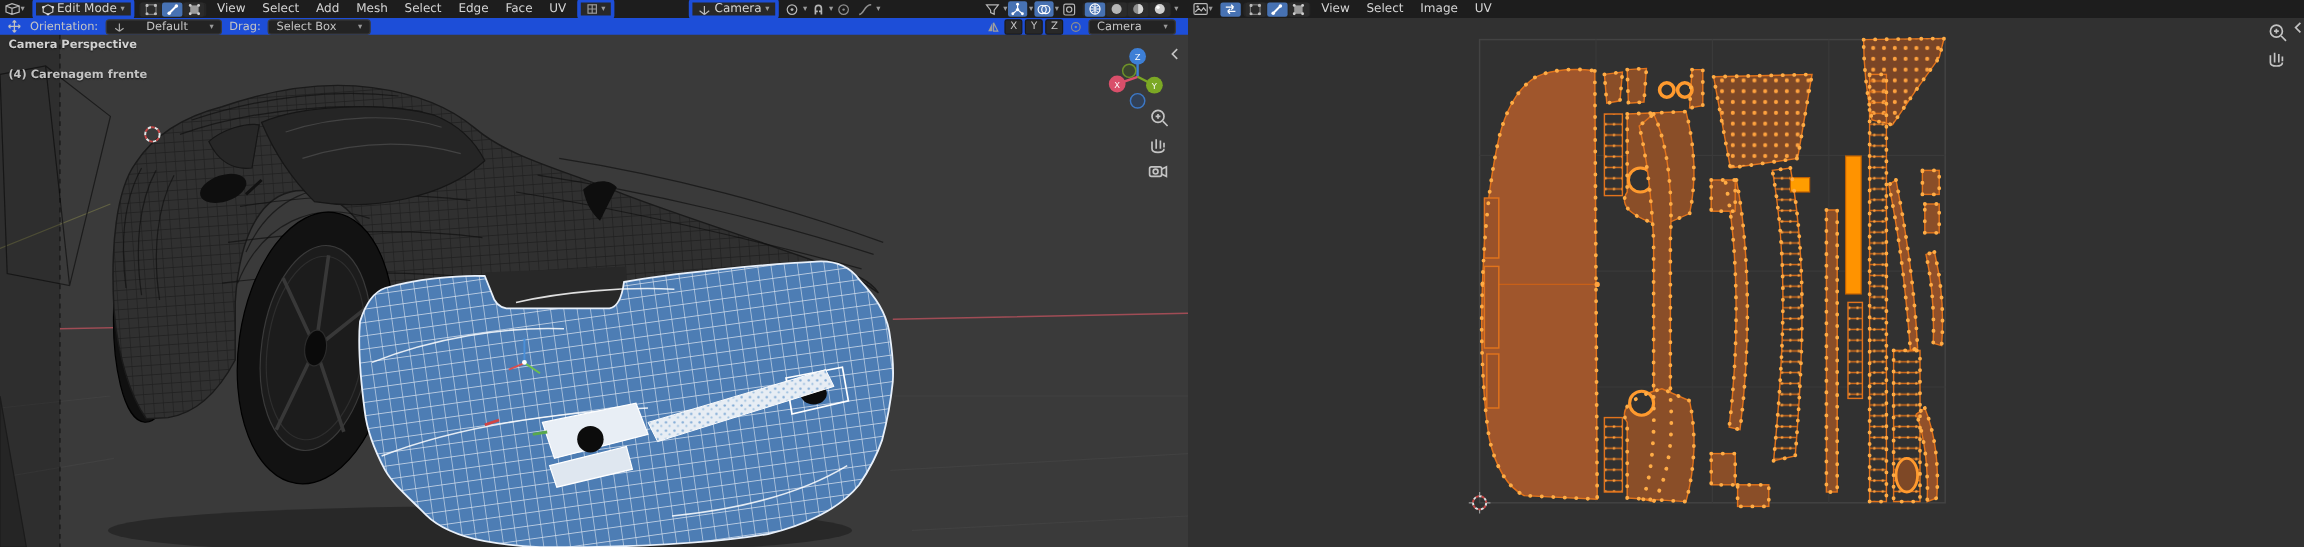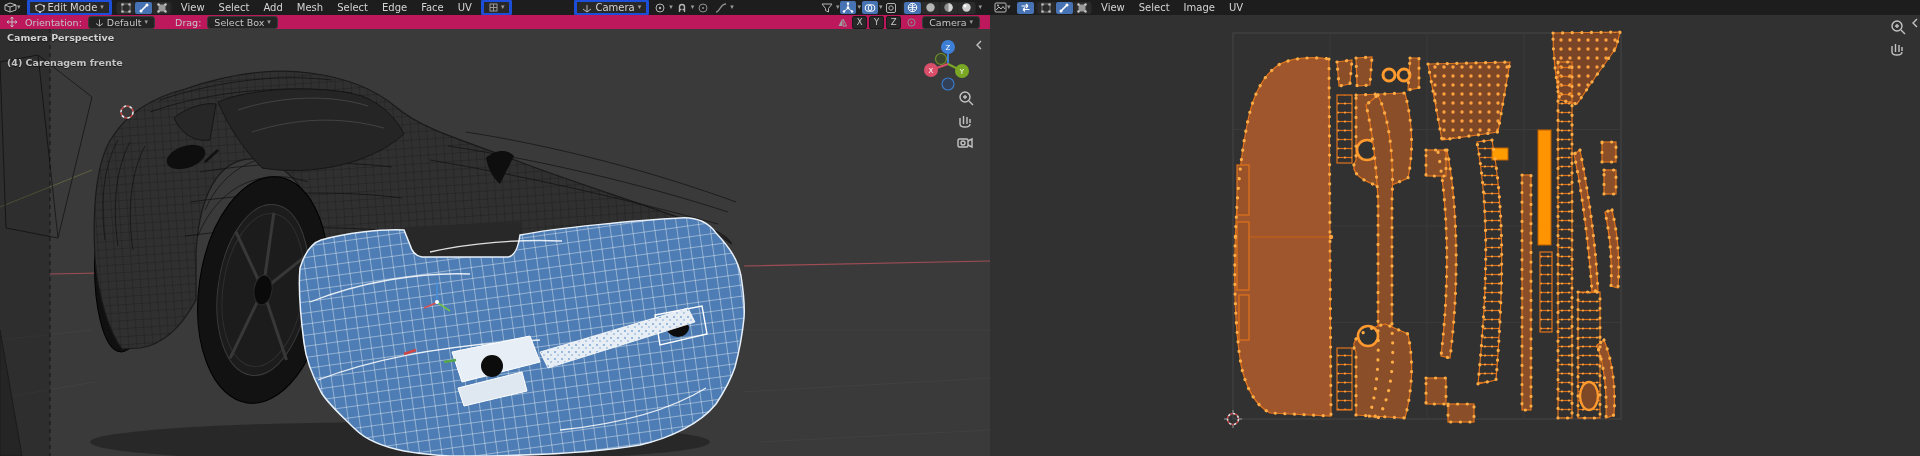--- a/index.html
+++ b/index.html
@@ -3,28 +3,28 @@
 <meta charset="utf-8">
 <style>
   html,body{margin:0;padding:0;background:#111;}
   .stage{position:relative;width:1920px;height:456px;overflow:hidden;
          font-family:"DejaVu Sans",sans-serif;background:#393939;}
   
   .hdr{position:absolute;top:0;height:15px;background:#1d1d1d;display:flex;
        align-items:center;font-size:10px;color:#d4d4d4;white-space:nowrap;}
   #hdr3d{left:0;width:990px;border-right:2px solid #141414;}
   #hdruv{left:990px;width:930px;}
-  #tool3d{position:absolute;left:0;top:15px;width:990px;height:14px;background:#be185d;
+  #tool3d{position:absolute;left:0;top:15px;width:990px;height:14px;background:#1d4ed8;
           display:flex;align-items:center;font-size:9.5px;color:#c4c4c4;white-space:nowrap;
           border-right:2px solid #141414;}
   .menu{padding:16px 7px;line-height:15px;}
   .lbl{padding:0 4px;}
   .dd{display:flex;align-items:center;gap:3px;background:#282828;border:3px solid #1d4ed8;
       border-radius:3px;height:11px;padding:0 5px;margin:0 2px;}
-  .dd2{display:flex;align-items:center;gap:3px;background:#232323;border-radius:3px;
+  .dd2{display:flex;align-items:center;gap:18px;background:#232323;border-radius:3px;
        height:11px;padding:0 6px;margin:0 2px;border:1px solid #3a3a3a;}
   .chev{font-size:7px;color:#9a9a9a;line-height:1;}
   .ibtn{width:16px;height:13px;border-radius:2px;display:flex;align-items:center;
         justify-content:center;margin:0 1px;}
   .grp{display:flex;align-items:center;background:#252525;border-radius:3px;padding:0 1px;margin:0 2px;}
   .mbtn{width:17px;height:12px;background:#2b2b2b;border-radius:2px;display:flex;
         align-items:center;justify-content:center;margin:0 0.5px;}
   .active{background:#4772b3;}
   .axbtn{width:13px;height:11px;background:#282828;border:1px solid #1a1a1a;border-radius:2px;
          color:#c8c8c8;font-size:8.5px;display:flex;align-items:center;justify-content:center;margin:0 1px;}
@@ -203,21 +203,21 @@
         </svg>
     </span>
     <span class="lbl">Orientation:</span>
     <span class="dd2">
       <svg width="9" height="9">
           <path d="M4.5 8 V1.5 M4.5 8 L1 5.5 M4.5 8 L8 5.5" stroke="#aaa" fill="none"></path>
         </svg>
       <span>Default</span>
       <span class="chev">▾</span>
     </span>
-    <span class="lbl" style="margin-left:14px">Drag:</span>
+    <span class="lbl" style="">Drag:</span>
     <span class="dd2">
       <span>Select Box</span>
       <span class="chev">▾</span>
     </span>
     <span style="display:flex;align-items:center;margin-left:auto;margin-right:8px">
       <span class="ibtn">
         <svg width="11" height="11">
             <path d="M5 2 L1.5 9 L5 9 Z" fill="#9f9f9f"></path>
             <path d="M6 2 L9.5 9 L6 9 Z" fill="none" stroke="#9f9f9f"></path>
           </svg>

